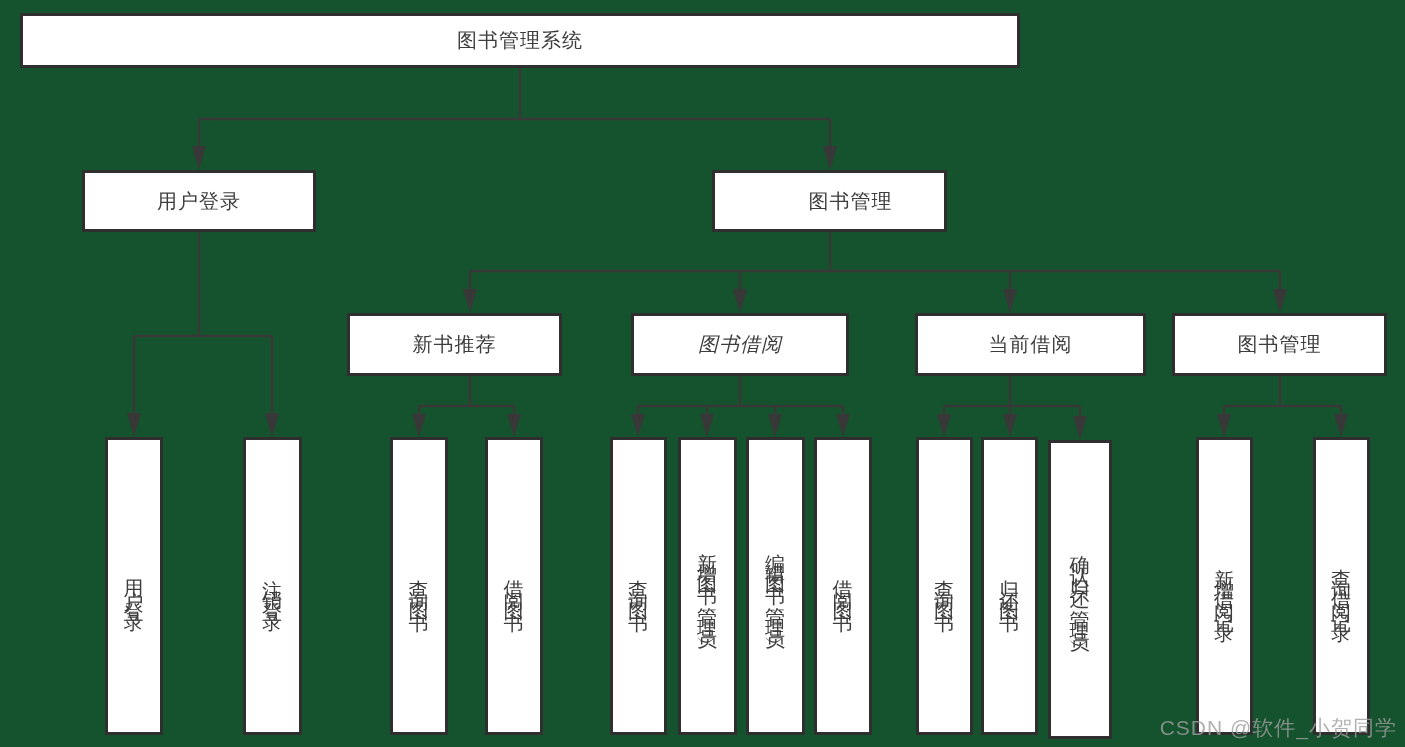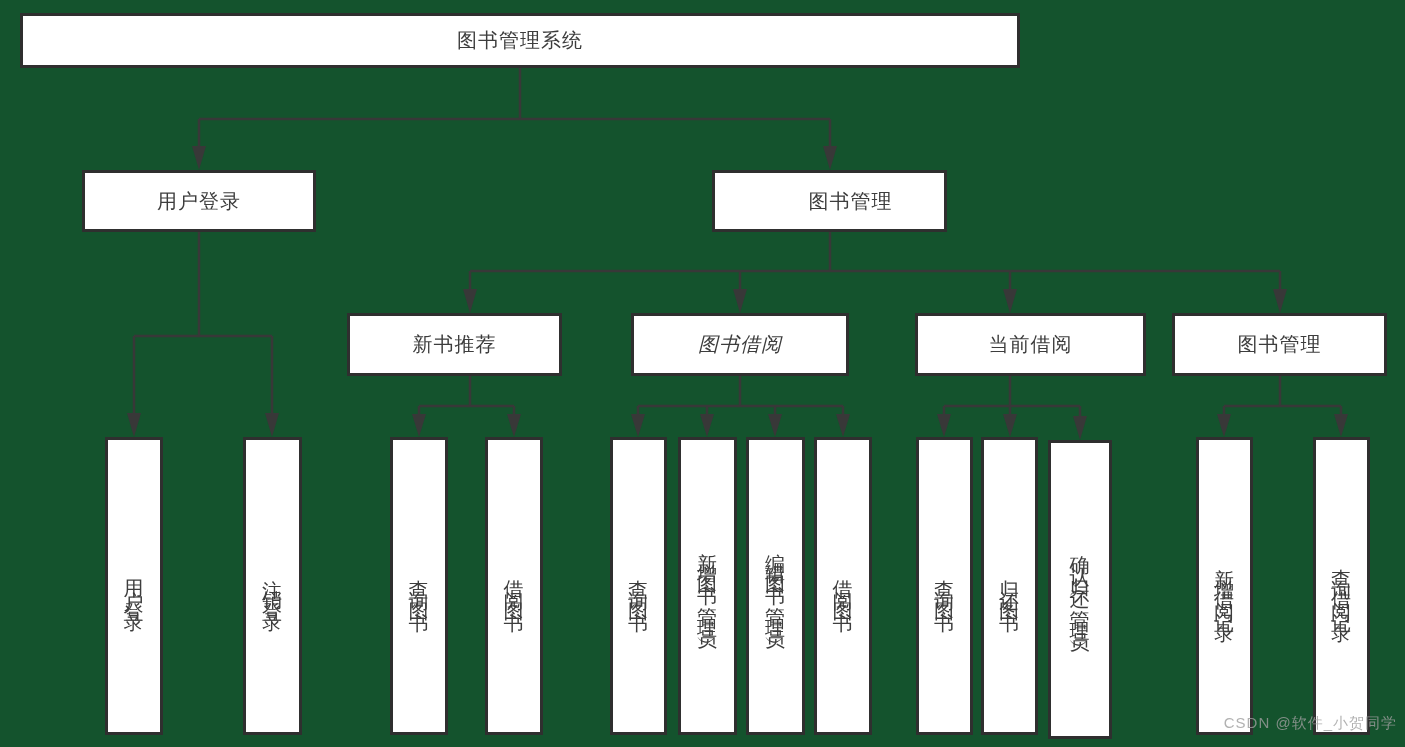--- a/index.html
+++ b/index.html
@@ -71,21 +71,21 @@
   .n-bb-borrow  { left: 814px;  width: 58px; }
   .n-cb-query   { left: 916px;  width: 57px; }
   .n-cb-return  { left: 981px;  width: 57px; }
   .n-cb-confirm { left: 1048px; width: 64px; top: 440px; height: 299px; }
   .n-br-add     { left: 1196px; width: 57px; }
   .n-br-query   { left: 1313px; width: 57px; }
   .watermark {
     position: absolute;
     top: 714px;
     right: 8px;
-    font-size: 15px;
+    font-size: 21px;
     color: rgba(158, 158, 158, 0.8);
     letter-spacing: 1px;
     z-index: 10;
     pointer-events: none;
   }
 </style>
 </head>
 <body>
 
 <div class="canvas">

